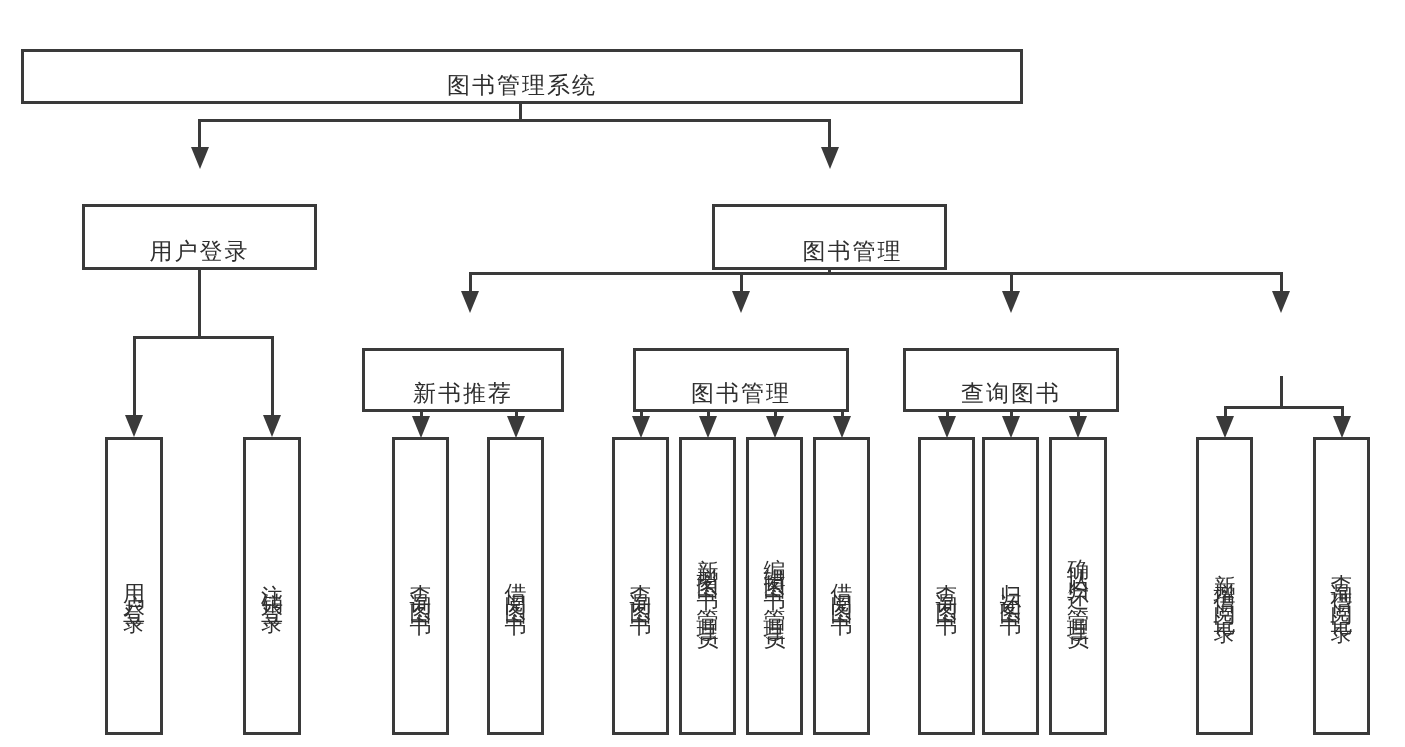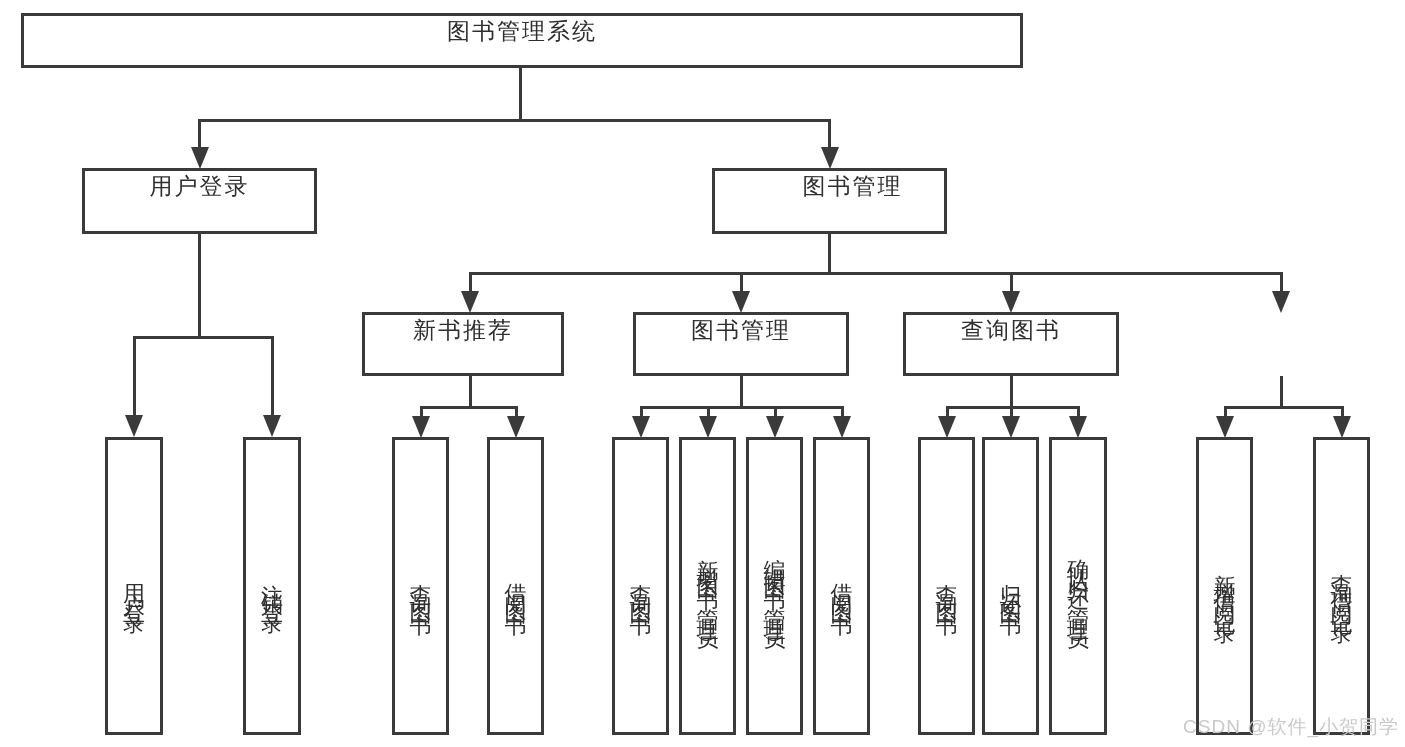--- a/index.html
+++ b/index.html
@@ -15,23 +15,24 @@
     background:var(--bg);
     font-family:"Liberation Sans", sans-serif;
     color:var(--text);
     overflow:hidden;
   }
   .box{
     position:absolute;
     box-sizing:border-box;
     background:#fff;
     border:3px solid var(--line);
-    display:flex;align-items:flex-start;justify-content:center;
+    display:flex;align-items:flex-end;justify-content:center;
     font-size:23px;letter-spacing:2px;
     z-index:2;
+    margin-top:36px;
   }
   .vbox{
     position:absolute;
     box-sizing:border-box;
     background:#fff;
     border:3px solid var(--line);
     display:flex;align-items:center;justify-content:center;
     z-index:2;
   }
   .vbox span{
@@ -195,15 +196,14 @@
     <span>确认归还（管理员）</span>
   </div>
 
   <div class="vbox" style="left:1196px;top:437px;width:57px;height:298px;">
     <span>新增借阅记录</span>
   </div>
   <div class="vbox" style="left:1313px;top:437px;width:57px;height:298px;">
     <span>查询借阅记录</span>
   </div>
 
-  <div class="watermark">CSDN @软件_小贺同学</div>
 
 </div>
 
 </body></html>

